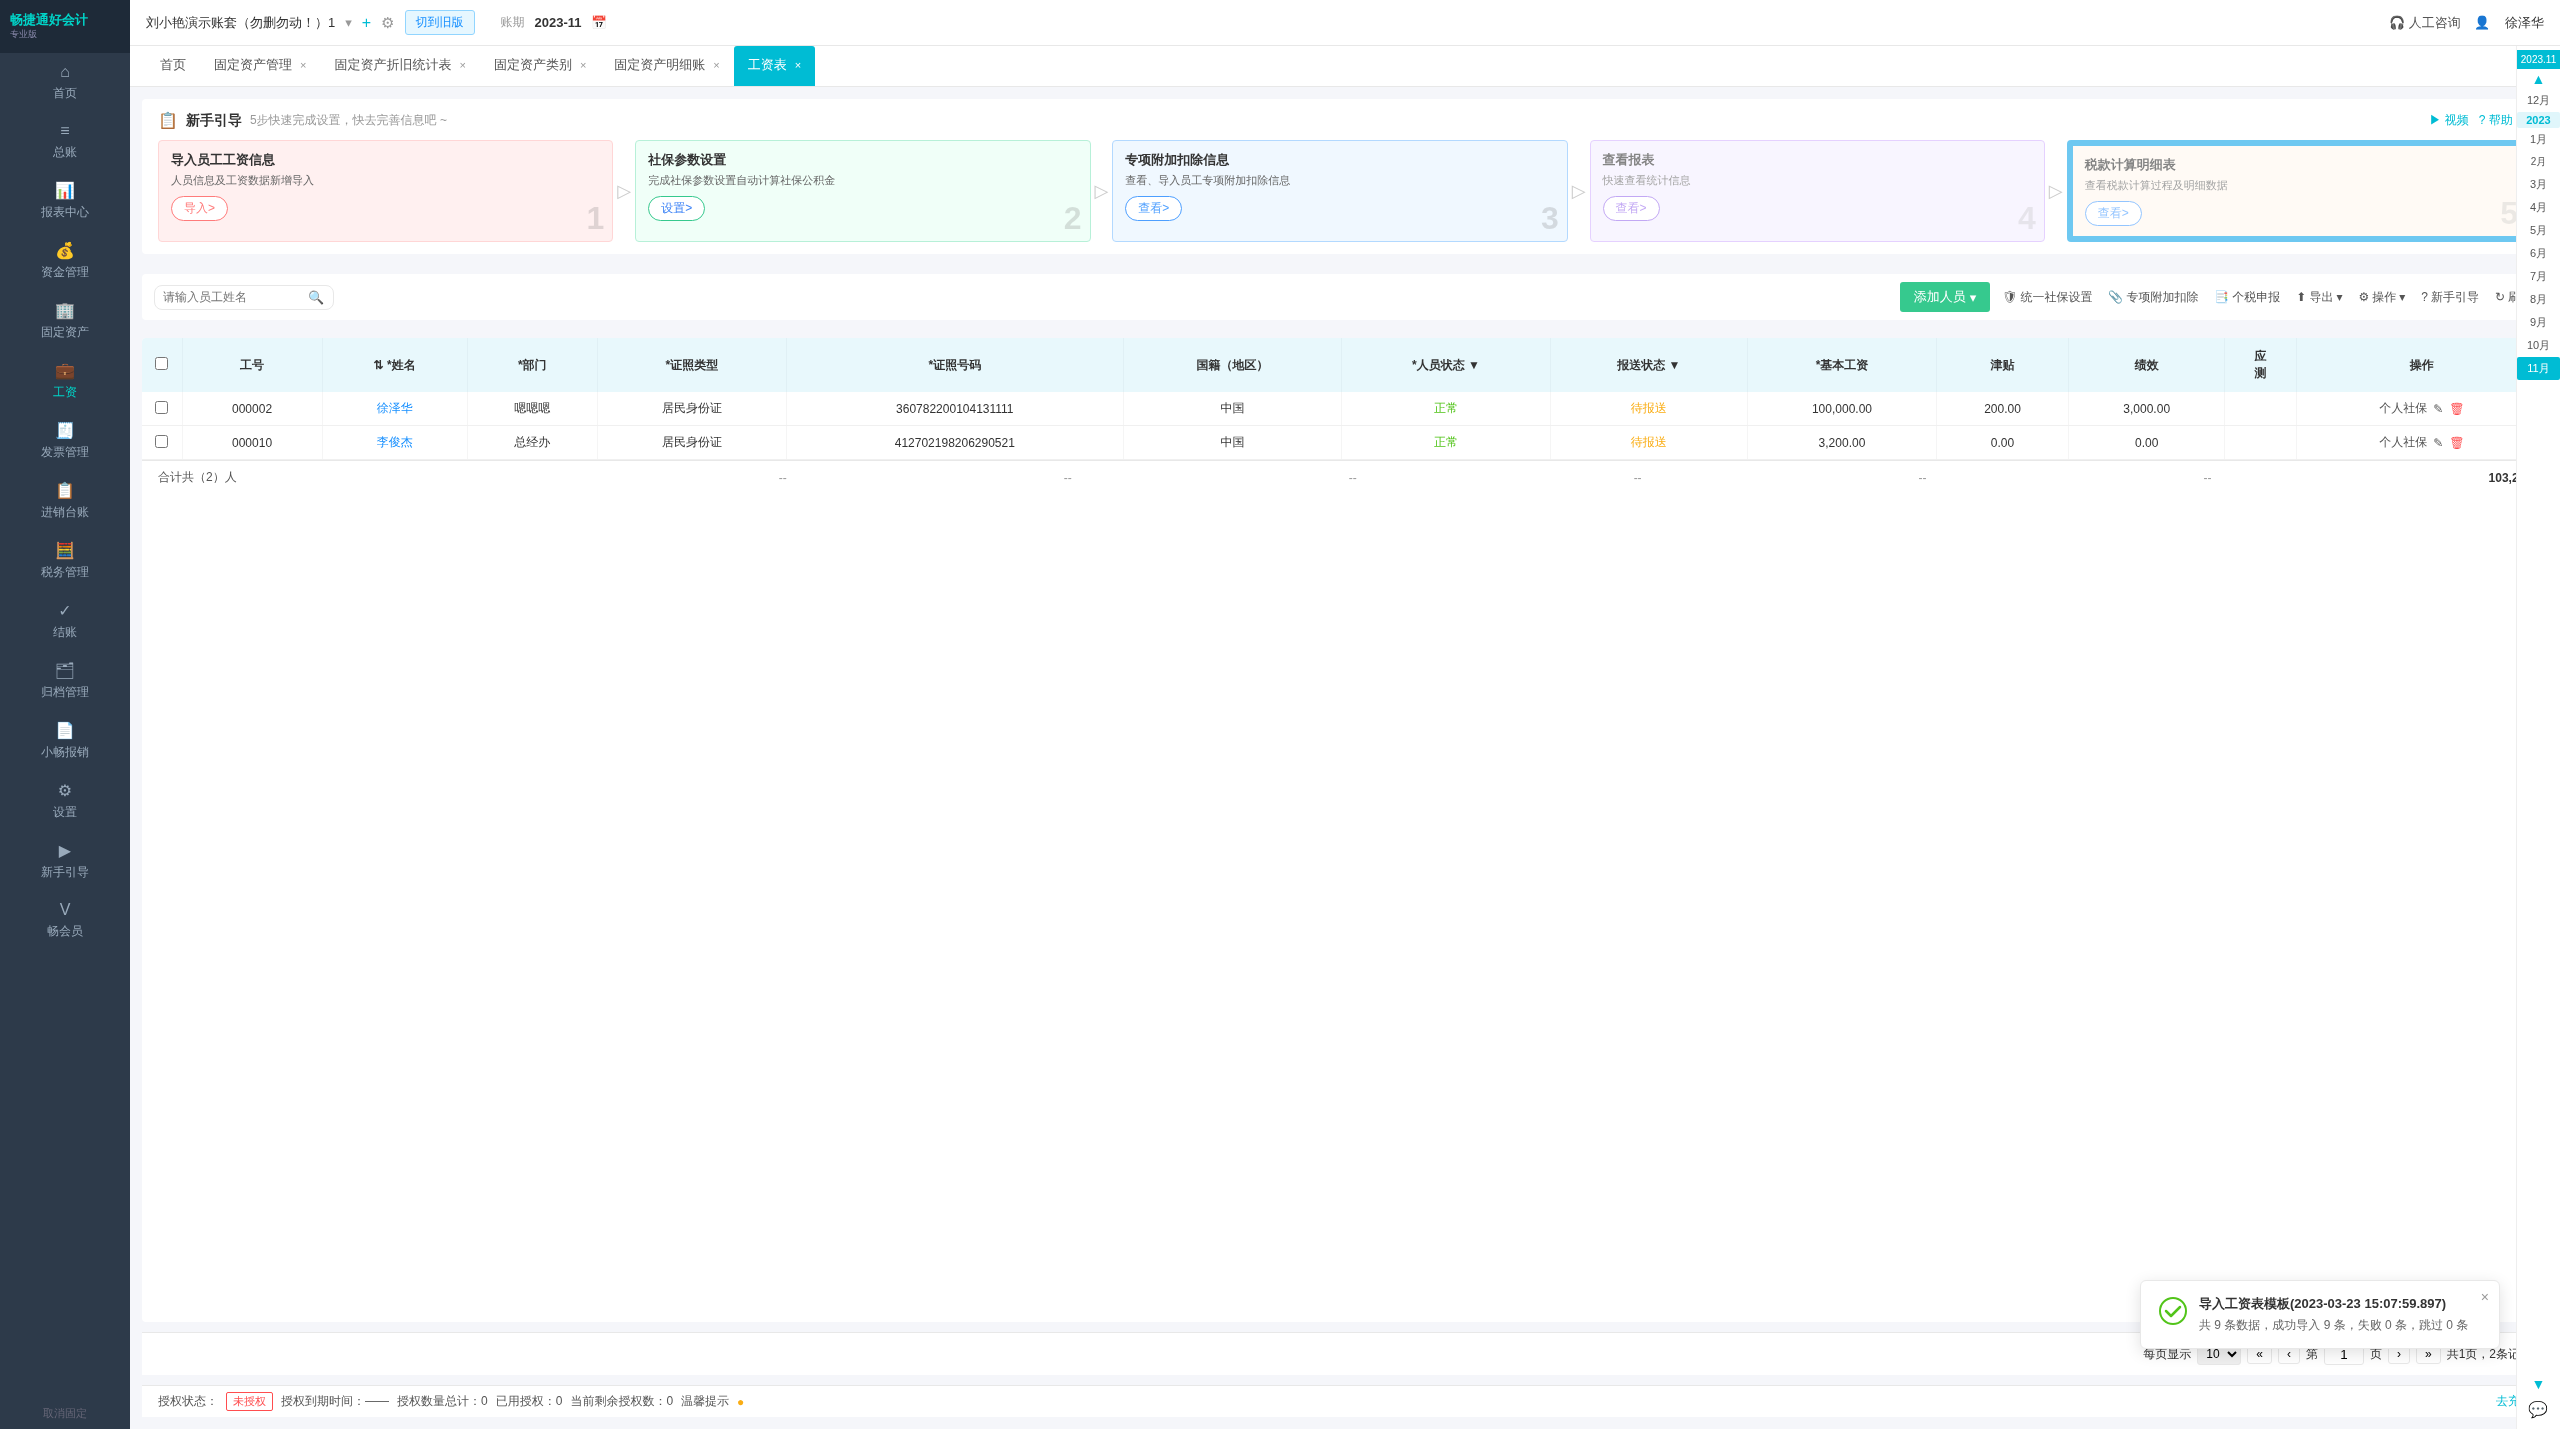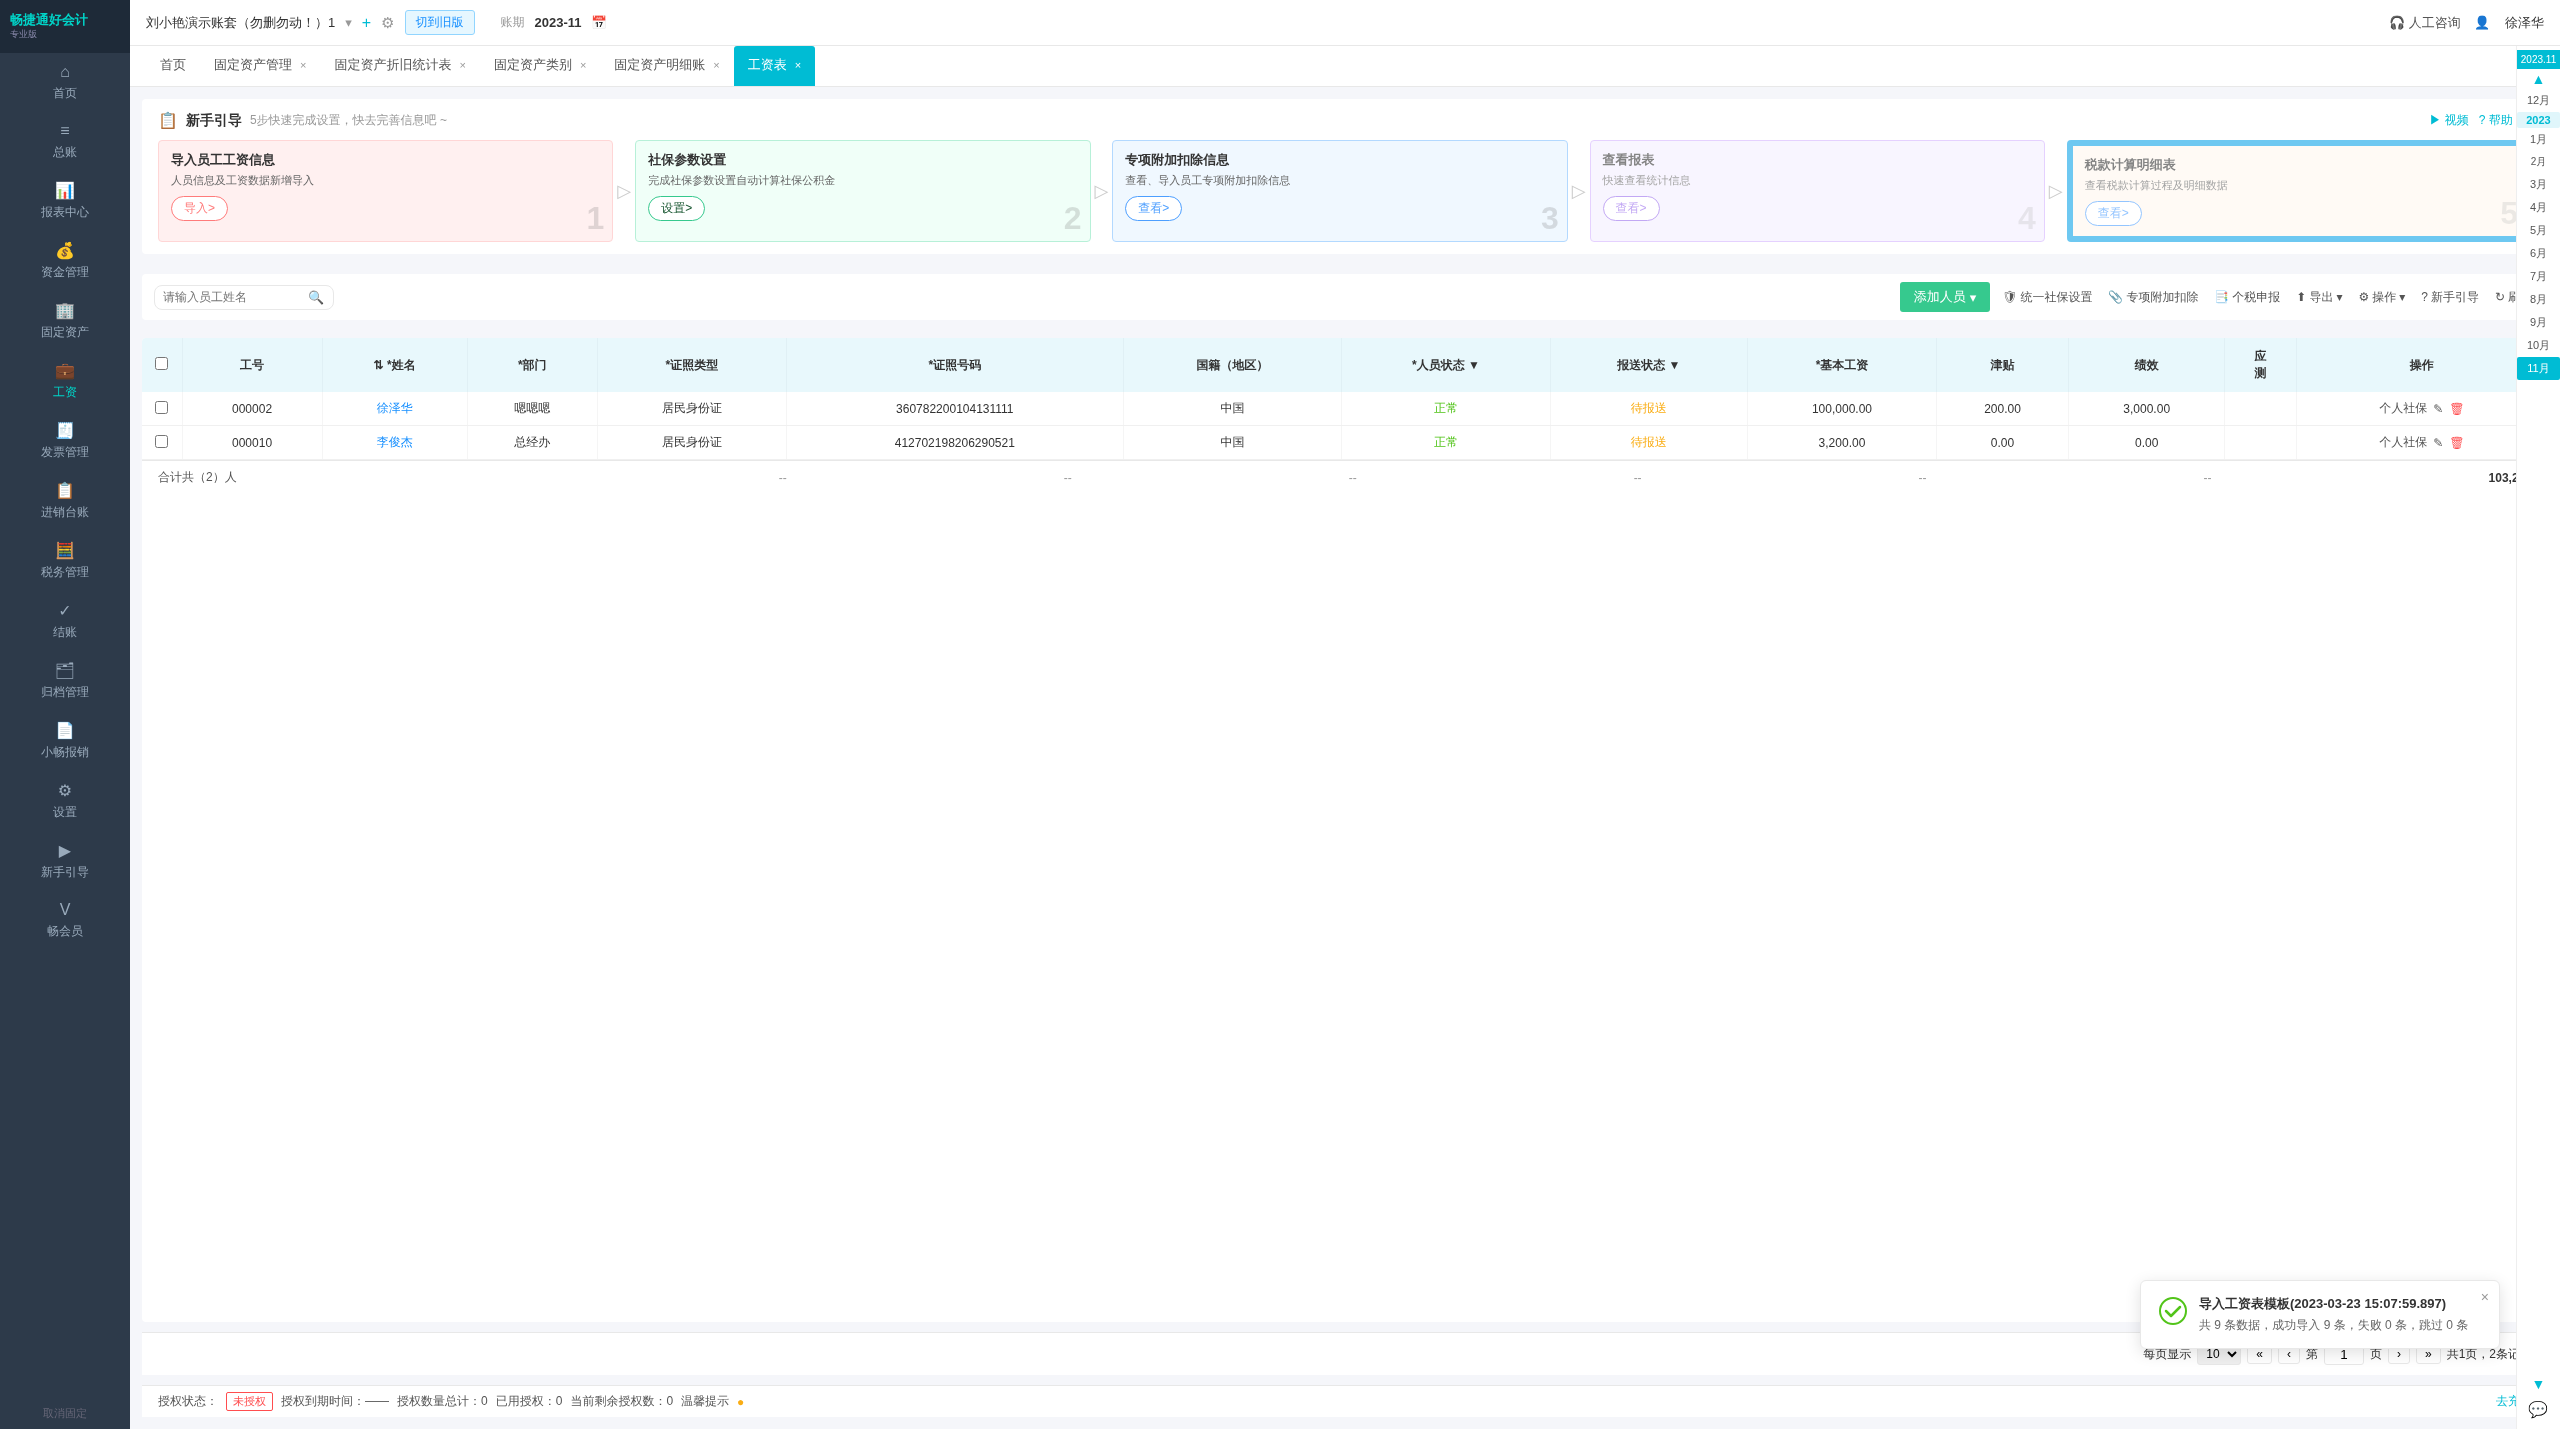--- a/index.html
+++ b/index.html
@@ -45,21 +45,21 @@
     .wizard-step.step2 { background: #f0fff8; border: 1px solid #b7f0d8; }
     .wizard-step.step3 { background: #f0f8ff; border: 1px solid #b3d9ff; }
     .wizard-step.step4 { background: #f5f0ff; border: 1px solid #d4b3ff; opacity: 0.6; }
     .wizard-step.step5 { background: #fff8f0; border: 6px solid #0ea5e9; opacity: 0.6; }
     .wizard-step-arrow { display: flex; align-items: center; color: #ccc; font-size: 18px; padding: 0 4px; }
     .wizard-step-num { font-size: 32px; font-weight: bold; opacity: 0.15; position: absolute; bottom: 4px; right: 8px; }
     .wizard-step-title { font-size: 13px; font-weight: bold; color: #333; margin-bottom: 4px; }
     .wizard-step-desc { font-size: 11px; color: #666; line-height: 1.4; }
     .wizard-step-btn { margin-top: 8px; padding: 3px 12px; border-radius: 20px; border: none; cursor: pointer; font-size: 12px; }
     .btn-pink { background: #fff; border: 1px solid #ff7b7b; color: #ff7b7b; }
-    .btn-green { background: #fff; border: 1px solid #36c98e; color: #14532d; text-align: right; }
+    .btn-green { background: #fff; border: 1px solid #36c98e; color: #3b82f6; text-align: right; }
     .btn-blue { background: #fff; border: 1px solid #4d9fff; color: #4d9fff; }
     .btn-purple { background: #fff; border: 1px solid #9b6fee; color: #9b6fee; }
 
     
     .toolbar { background: #fff; border-radius: 4px; padding: 8px 12px; margin-bottom: 8px; display: flex; align-items: center; gap: 8px; }
     .search-box { display: flex; align-items: center; border: 1px solid #e8e8e8; border-radius: 8px; padding: 4px 8px; gap: 20px; width: 180px; }
     .search-box input { border: none; outline: none; font-size: 12px; color: #999; width: 100%; }
     .add-btn { background: #36c98e; color: #fff; border: none; border-radius: 3px; padding: 6px 14px; font-size: 13px; cursor: pointer; display: flex; align-items: center; gap: 4px; margin-left: auto; }
     .toolbar-actions { display: flex; align-items: center; gap: 8px; }
     .action-btn { font-size: 12px; color: #555; cursor: pointer; display: flex; align-items: center; gap: 3px; padding: 0 4px; }

